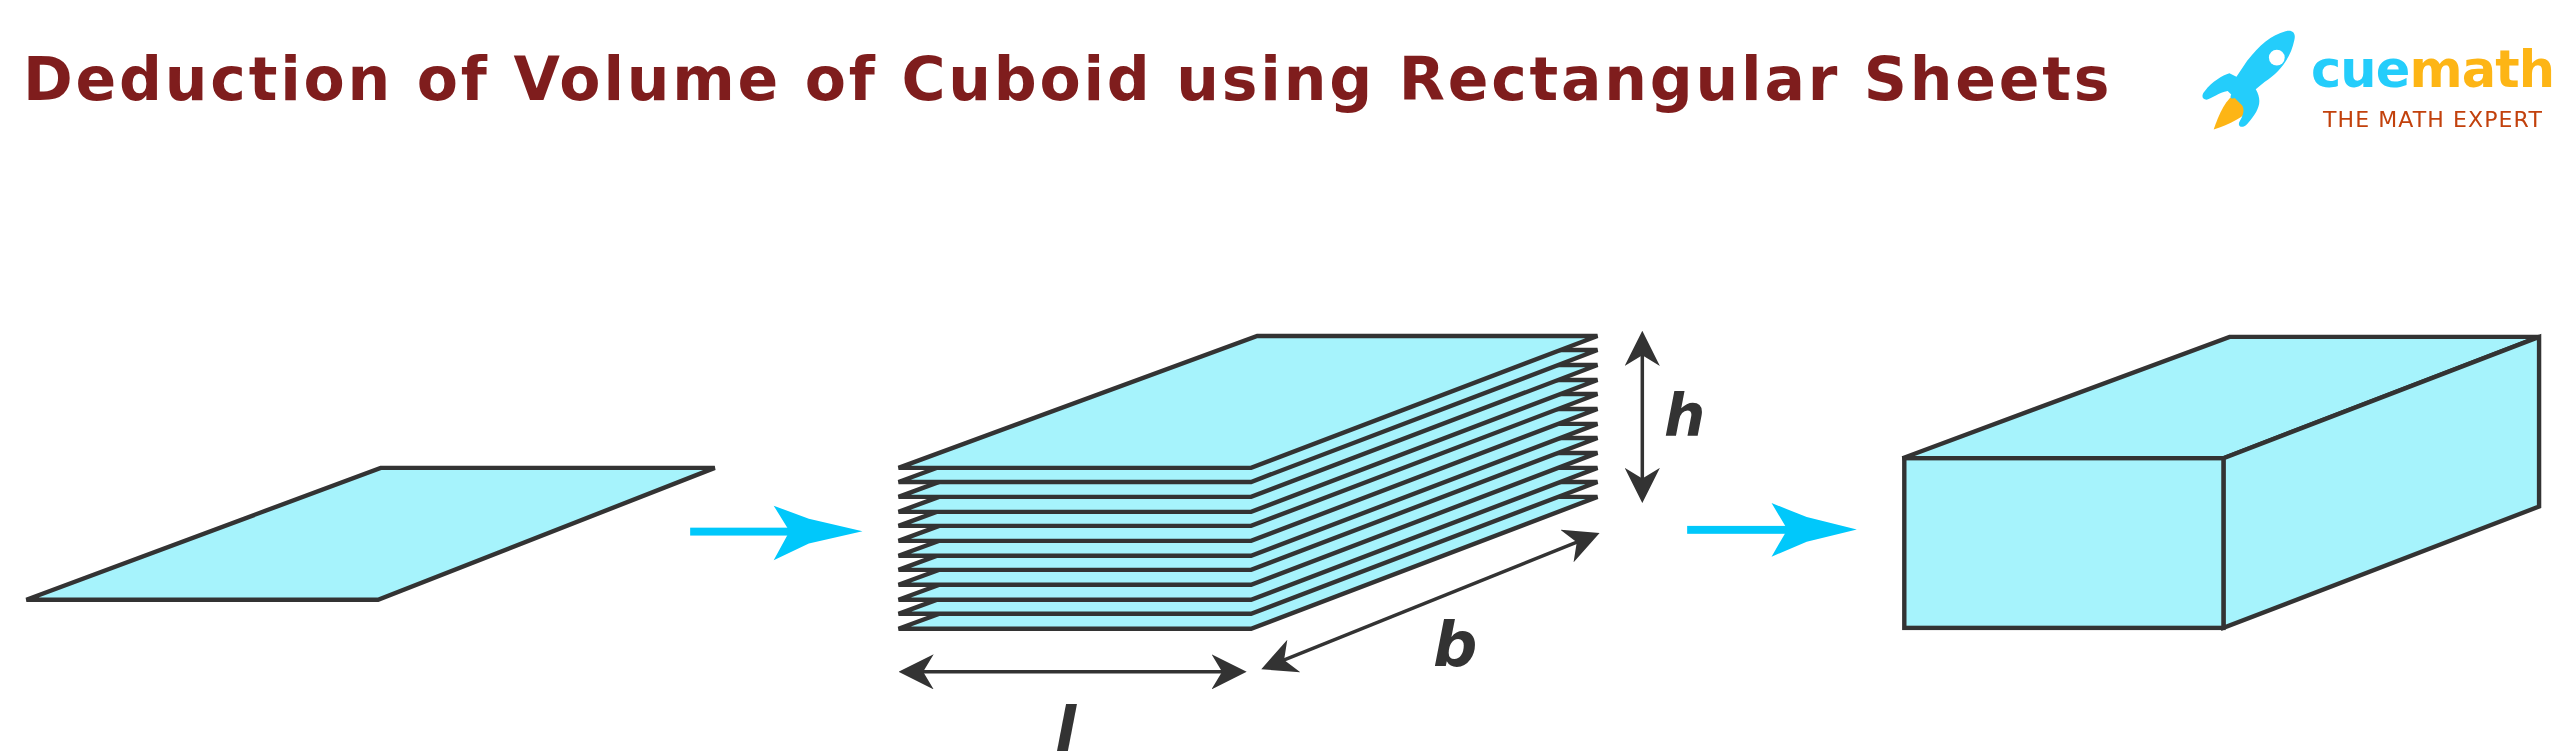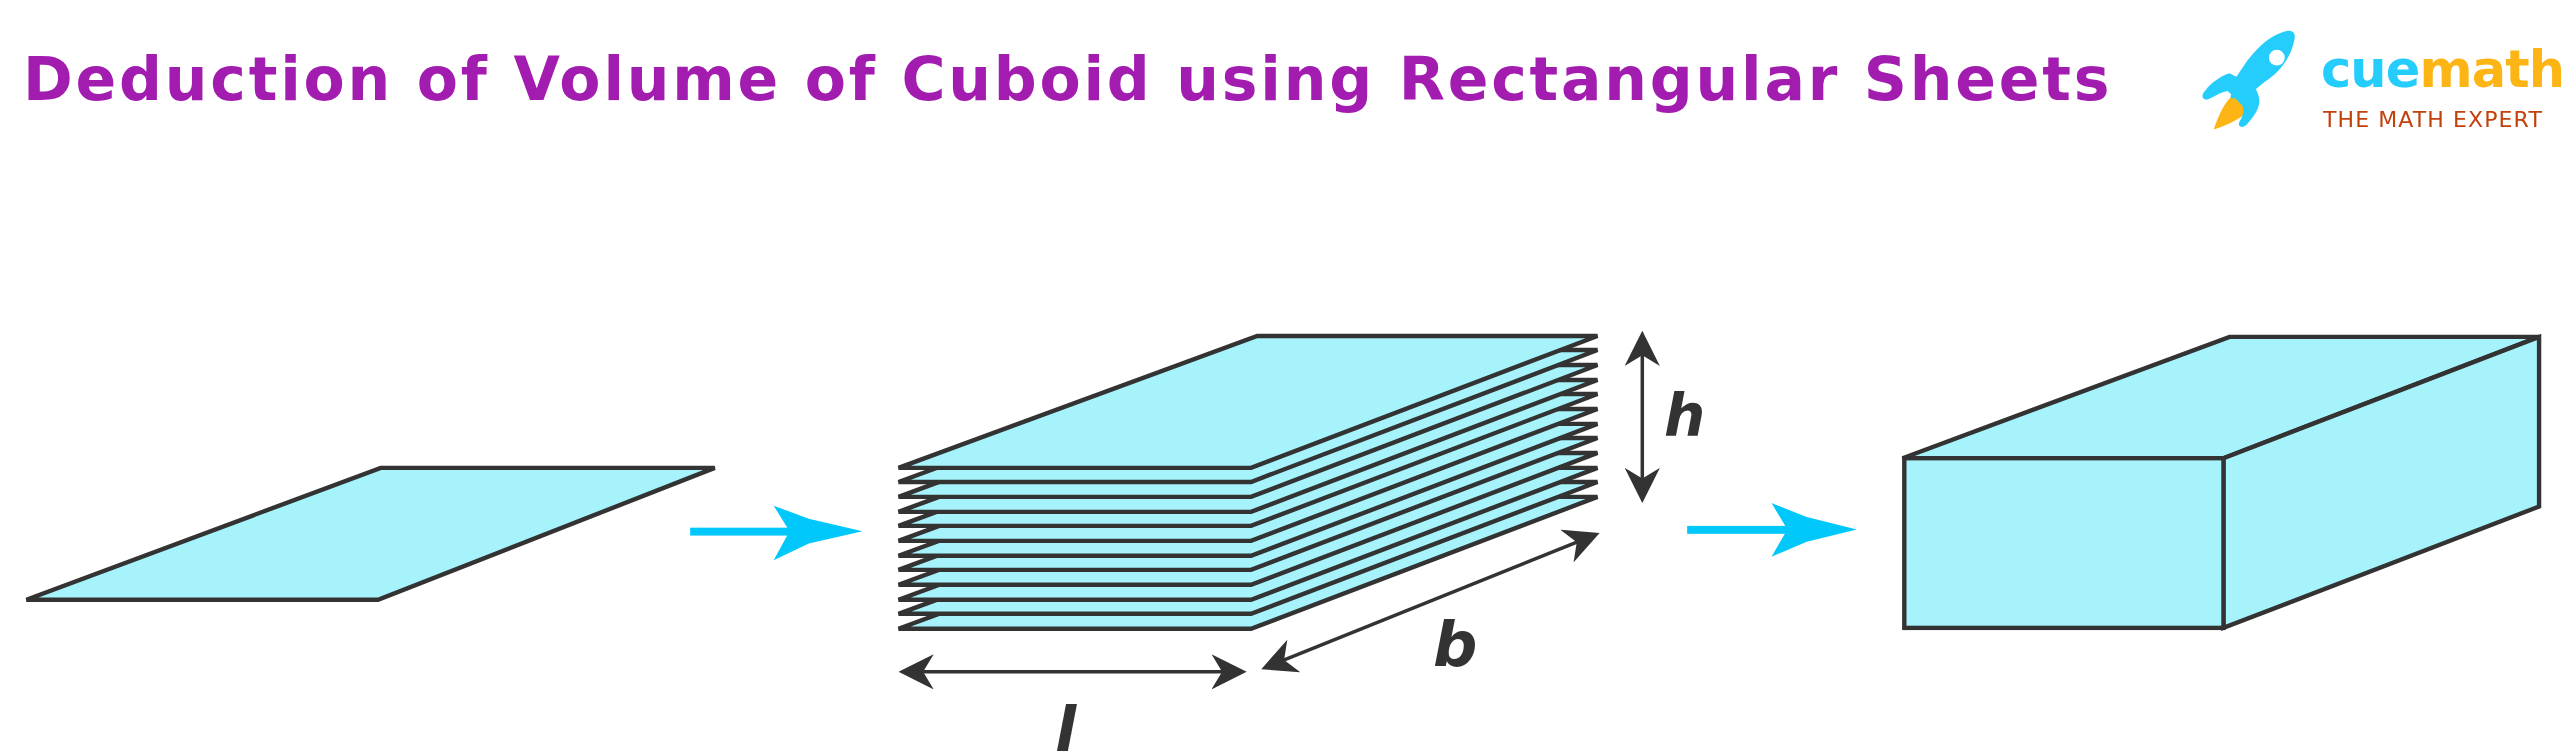--- a/index.html
+++ b/index.html
@@ -1,19 +1,19 @@
 <!DOCTYPE html>
 <html style="font-size:14px"><head>
 <meta charset="utf-8">
 <style>
   html,body{margin:0;padding:0;background:#fff;}
   body{width:2576px;height:752px;position:relative;overflow:hidden;font-family:"DejaVu Sans",sans-serif;}
-  .title{position:absolute;left:23px;top:49px;font-family:"DejaVu Sans",sans-serif;font-size:60px;font-weight:bold;color:#a21caf;letter-spacing:2.8px;white-space:nowrap;line-height:1;}
+  .title{position:absolute;left:23px;top:49px;font-family:"DejaVu Sans",sans-serif;font-size:60px;font-weight:bold;color:#7f1d1d;letter-spacing:2.8px;white-space:nowrap;line-height:1;}
   .logo{position:absolute;left:2189px;top:26px;width:387px;height:114px;}
-  .brand{position:absolute;left:132px;top:17.6px;font-family:"DejaVu Sans",sans-serif;font-size:51px;font-weight:bold;letter-spacing:-0.9px;line-height:1;}
+  .brand{position:absolute;left:122px;top:17.6px;font-family:"DejaVu Sans",sans-serif;font-size:51px;font-weight:bold;letter-spacing:-0.9px;line-height:1;}
   .brand .cue{color:#24cdfb;}
   .brand .mth{color:#fdb515;}
   .tag{position:absolute;left:134px;top:81px;font-family:"DejaVu Sans",sans-serif;font-size:22px;color:#c2410c;letter-spacing:1.1px;white-space:nowrap;}
   svg.diag{position:absolute;left:0;top:0;}
   .lbl{position:absolute;font-family:"DejaVu Sans",sans-serif;font-style:italic;font-weight:bold;color:#333;font-size:62px;line-height:1;}
 </style>
 </head>
 <body>
 
 <div class="title">Deduction of Volume of Cuboid using Rectangular Sheets</div>

